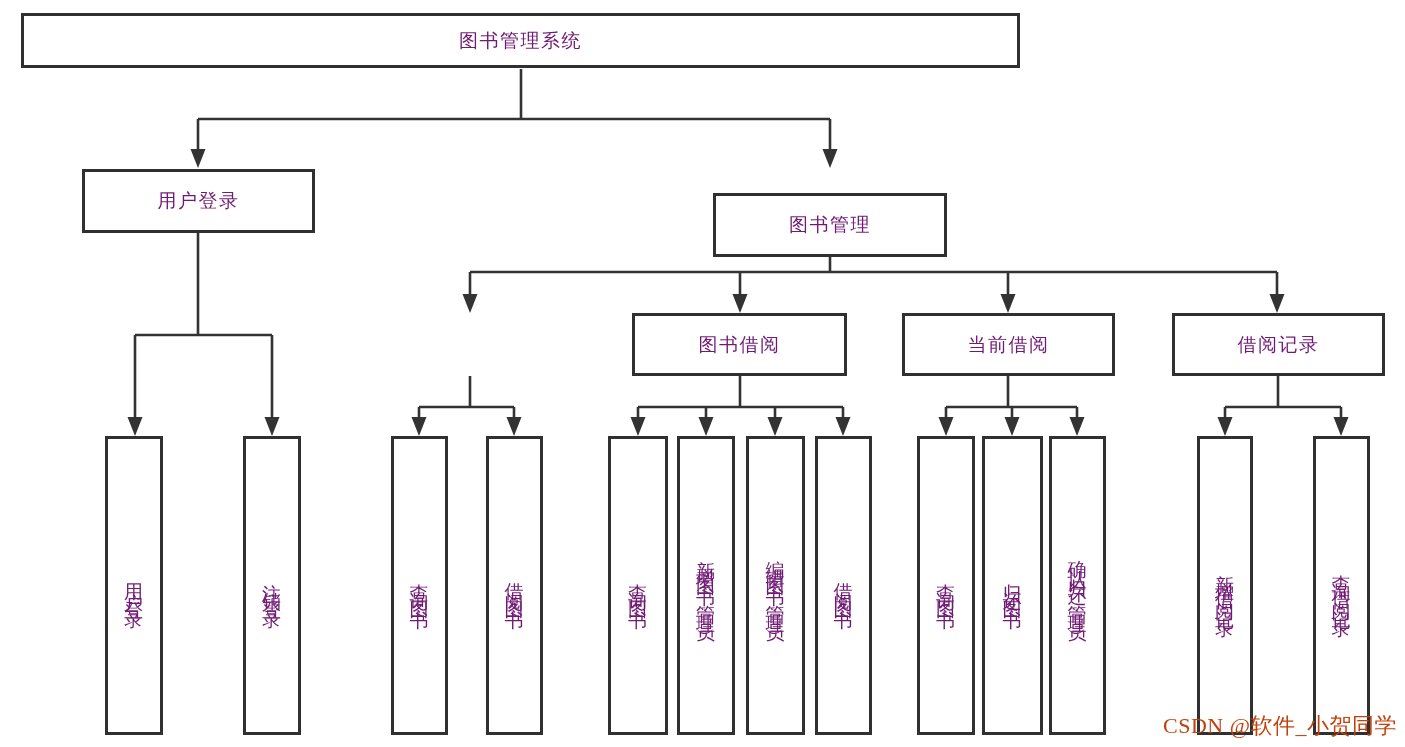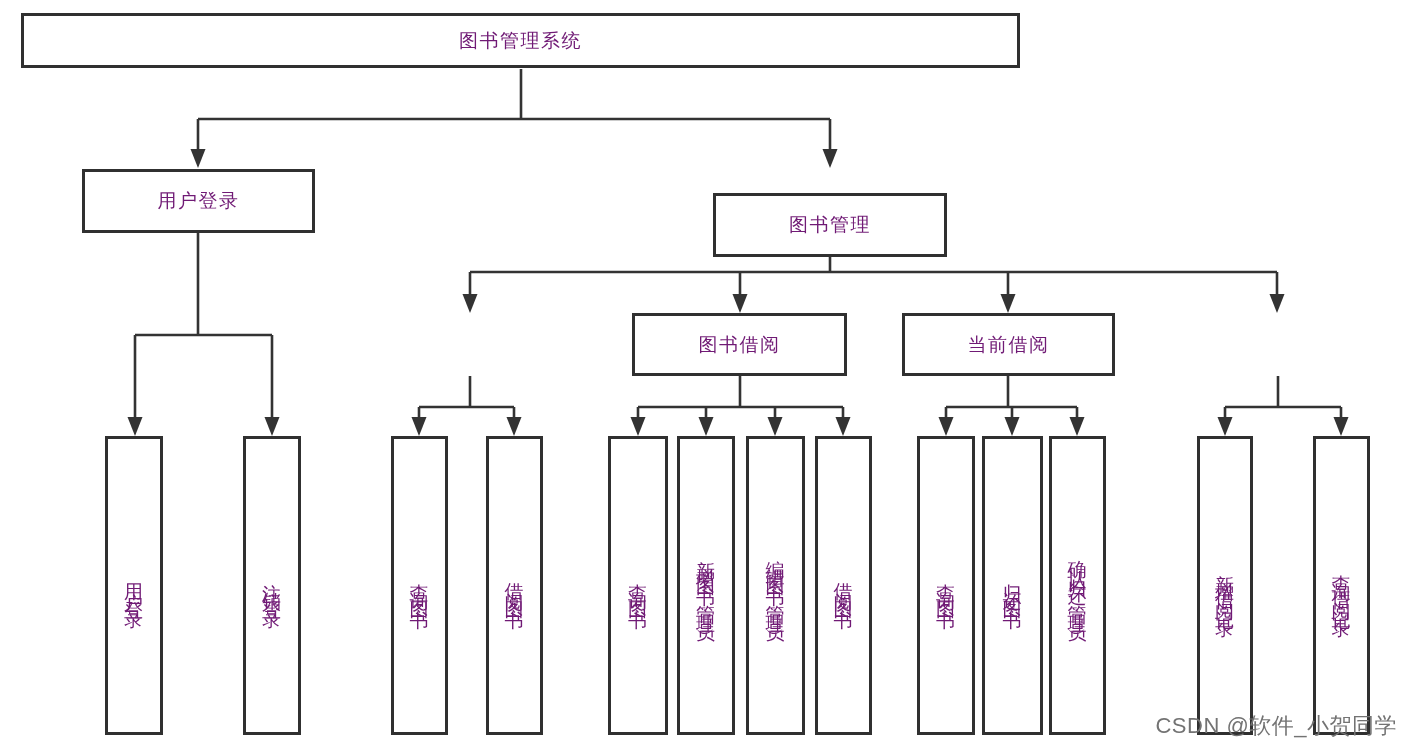--- a/index.html
+++ b/index.html
@@ -27,23 +27,24 @@
     writing-mode:vertical-rl;
     text-orientation:mixed;
     letter-spacing:9px;
     line-height:1;
     white-space:nowrap;
   }
   .watermark {
     position:absolute;
     right:8px; bottom:6px;
     font-size:22px;
-    color:#737373;
+    color:#c2410c;
     letter-spacing:0.5px;
     white-space:nowrap;
+    font-family:Liberation Serif, serif;
   }
 </style>
 </head>
 <body>
 
 <div class="canvas">
 
   <svg class="wires" width="1405" height="747" viewBox="0 0 1405 747">
       <g>
         <line x1="521" y1="69" x2="521" y2="119" stroke="#333333" stroke-width="2.6"></line>
@@ -123,20 +124,23 @@
   <div class="box h" style="left:713px; top:169px; width:234px; height:64px;margin-top:24px;">
     <span>图书管理</span>
   </div>
 
   <div class="box h" style="left:632px; top:313px; width:215px; height:63px;">
     <span>图书借阅</span>
   </div>
   <div class="box h" style="left:902px; top:313px; width:213px; height:63px;">
     <span>当前借阅</span>
   </div>
+  <div class="box h" style="left:1172px; top:313px; width:213px; height:63px;">
+    <span>借阅记录</span>
+  </div>
 
   <div class="box v" style="left:105px; top:436px; width:58px; height:299px;">
     <span>用户登录</span>
   </div>
   <div class="box v" style="left:243px; top:436px; width:58px; height:299px;">
     <span>注销登录</span>
   </div>
 
   <div class="box v" style="left:391px; top:436px; width:57px; height:299px;">
     <span>查询图书</span>

